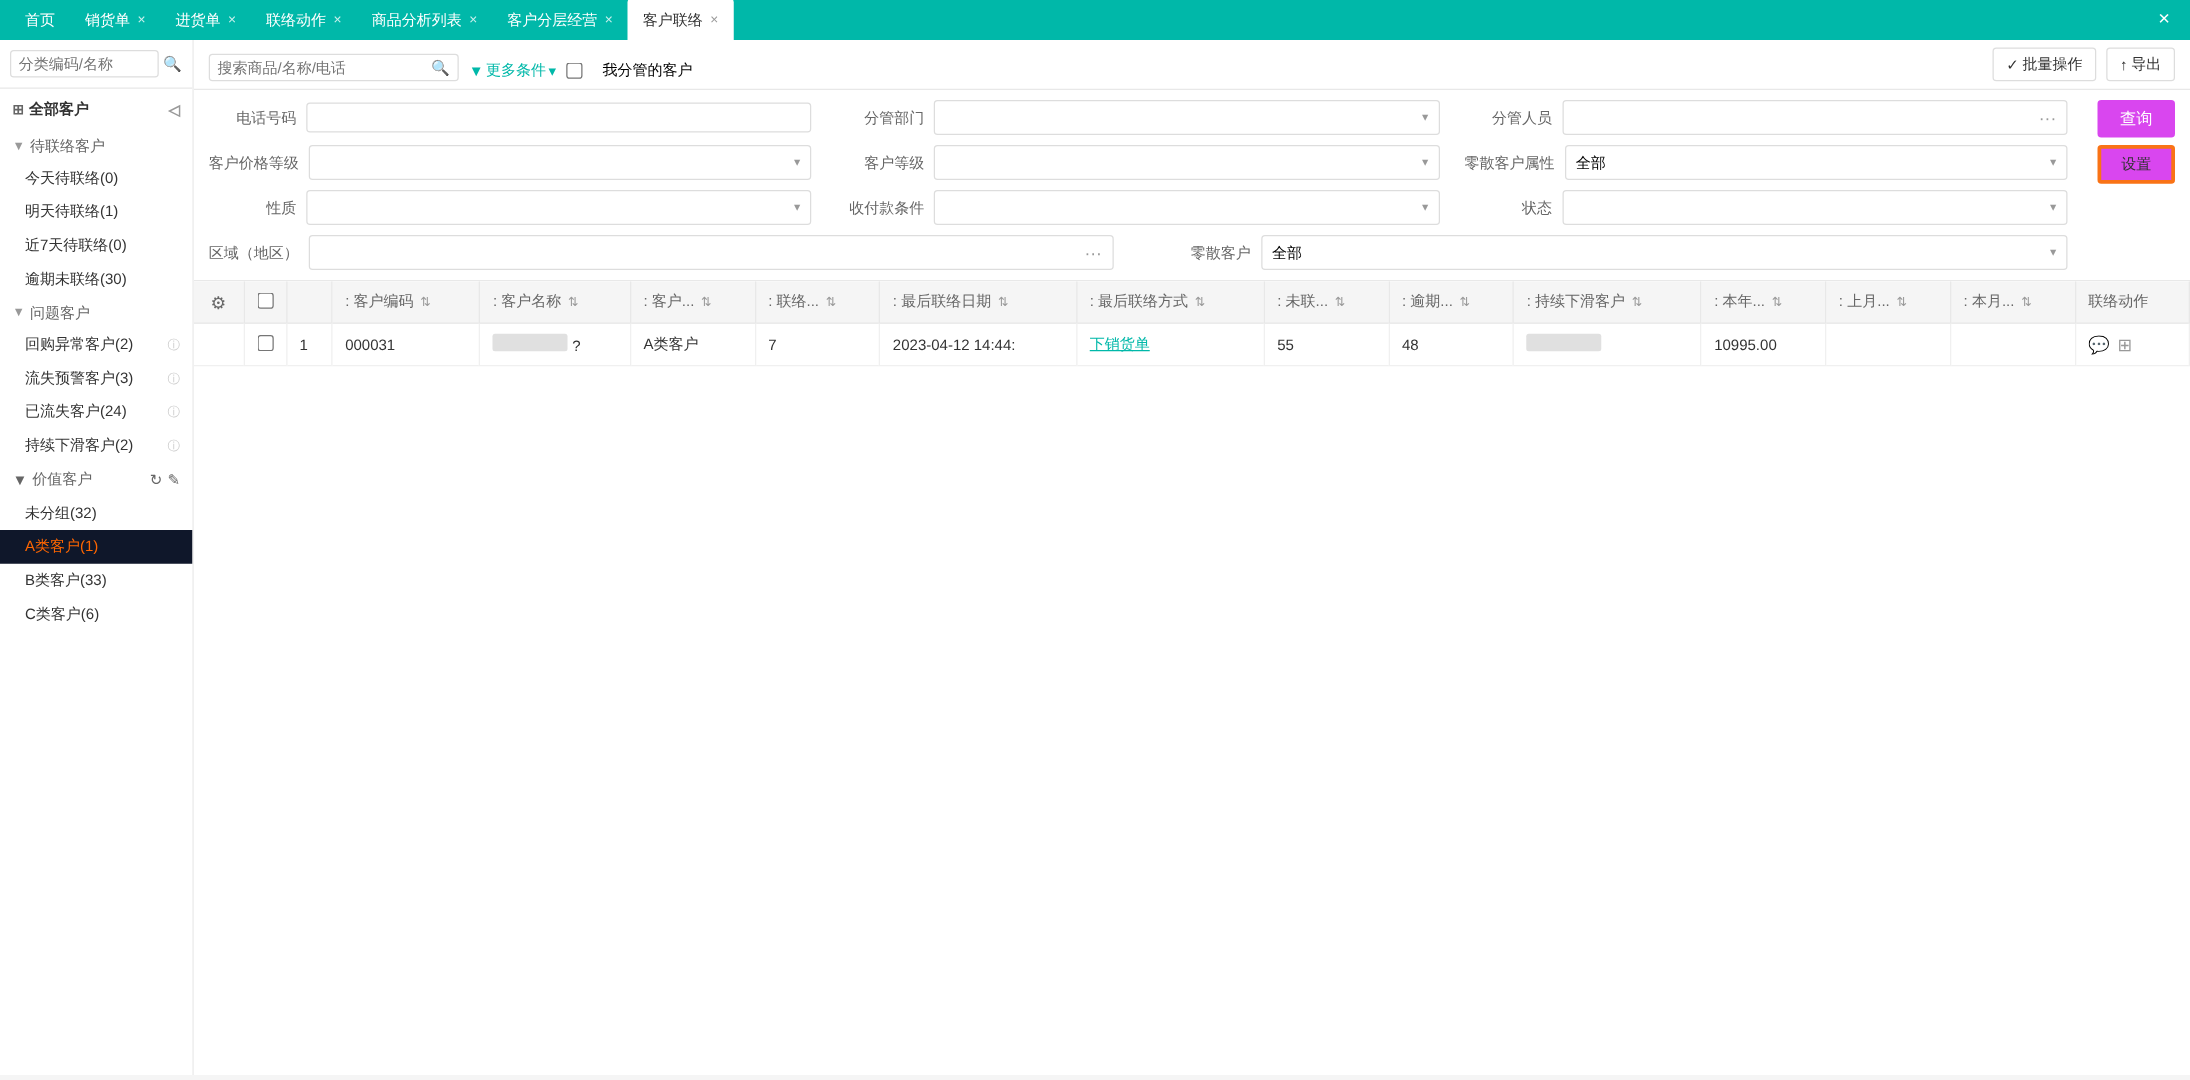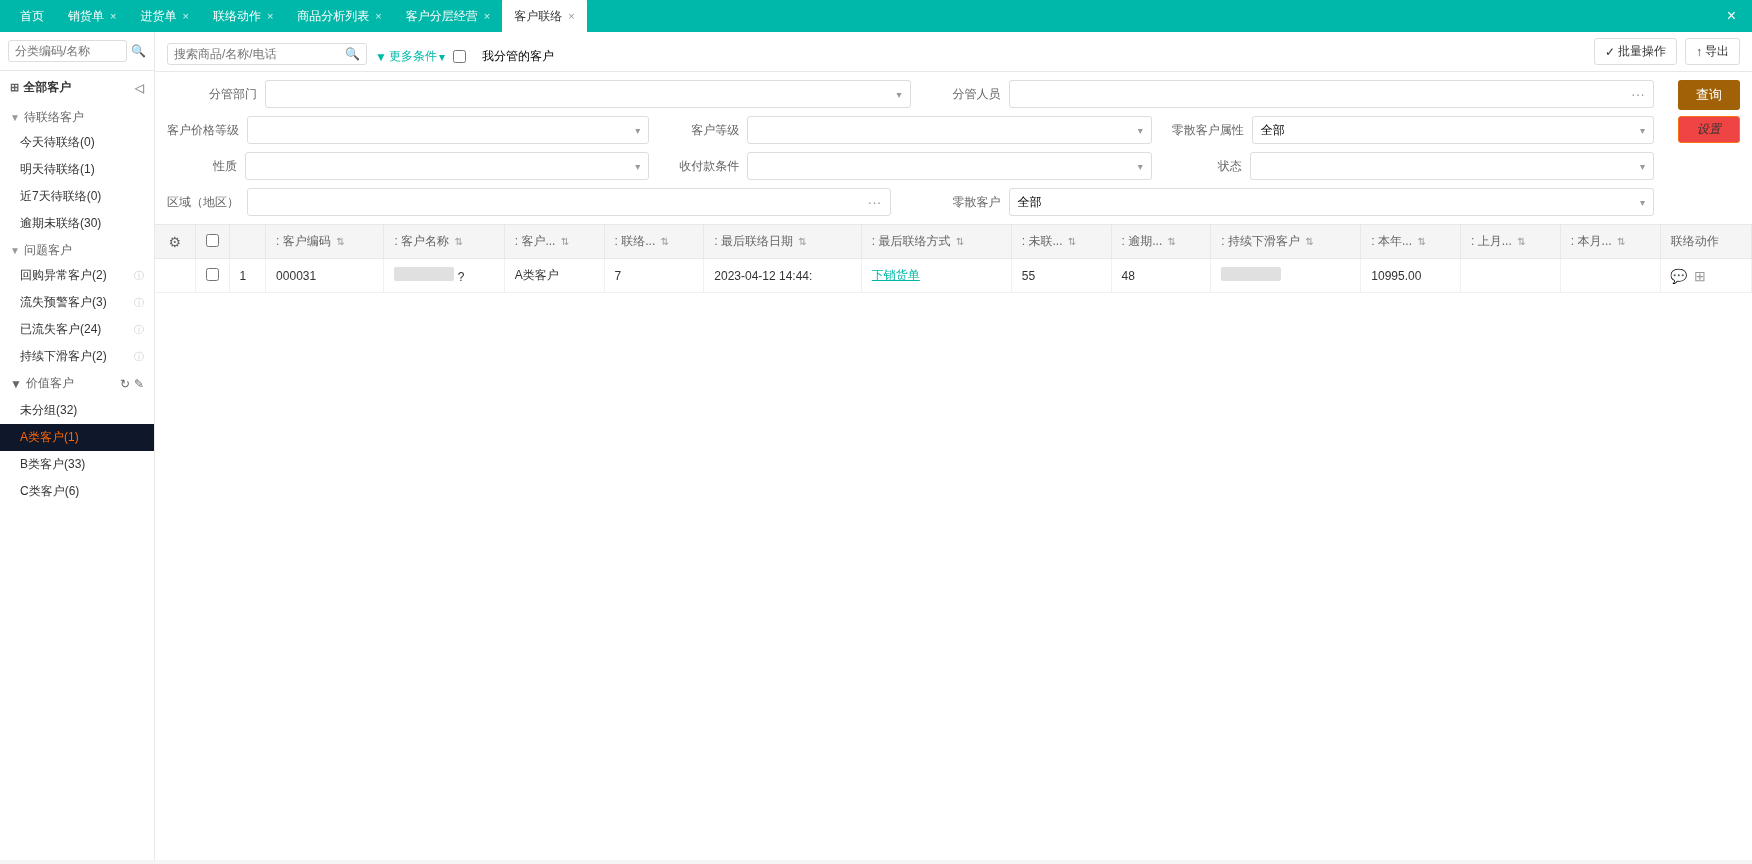--- a/index.html
+++ b/index.html
@@ -237,37 +237,36 @@
       font-size: 12px;
       background: #fff;
       display: flex;
       align-items: center;
       justify-content: space-between;
       cursor: pointer;
       min-height: 28px;
     }
     .filter-divider { width: 20px; flex-shrink: 0; }
     .btn-query {
-      background: #a16207;
+      background: #d946ef;
       color: #fff;
       border: none;
       padding: 6px 18px;
       border-radius: 3px;
       cursor: pointer;
       font-size: 13px;
     }
     .btn-settings {
-      background: #ef4444;
+      background: #d946ef;
       color: #333;
-      border: 1px solid #f97316;
+      border: 3px solid #f97316;
       padding: 4px 14px;
       border-radius: 3px;
       cursor: pointer;
       font-size: 12px;
-      font-style: italic;
     }
     .filter-actions-right {
       display: flex;
       flex-direction: column;
       gap: 6px;
       margin-left: 16px;
     }
     .chevron-down { font-size: 10px; color: #999; }
     .more-dots { color: #999; font-size: 14px; cursor: pointer; }
 
@@ -504,20 +503,24 @@
           <span>导出</span>
         </button>
       </div>
     </div>
 
     <div class="advanced-filter">
       <div style="display:flex; gap:8px; align-items:flex-start;">
         <div style="flex:1;">
 
           <div class="filter-row">
+            <div class="filter-field">
+              <span class="filter-label">电话号码</span>
+              <input class="filter-input" type="text" style="flex: 1.5 1 0%;">
+            </div>
             <div class="filter-divider"></div>
             <div class="filter-field">
               <span class="filter-label">分管部门</span>
               <div class="filter-select" style="flex:1.5;">
                 <span></span>
                 <span class="chevron-down">▾</span>
               </div>
             </div>
             <div class="filter-divider"></div>
             <div class="filter-field">

